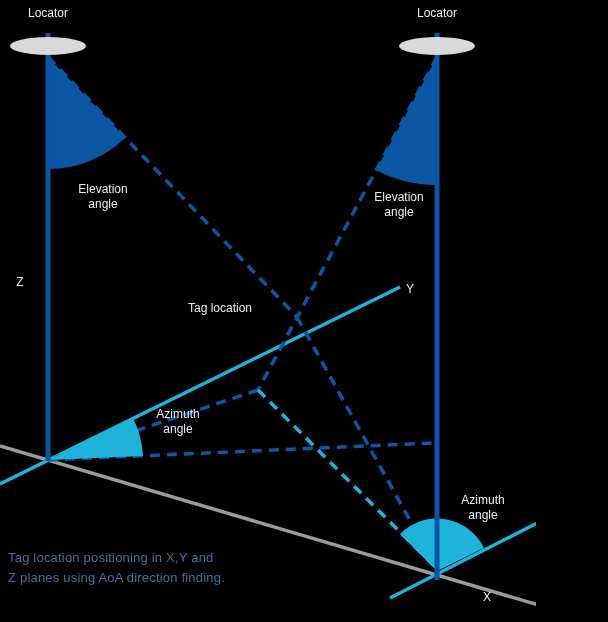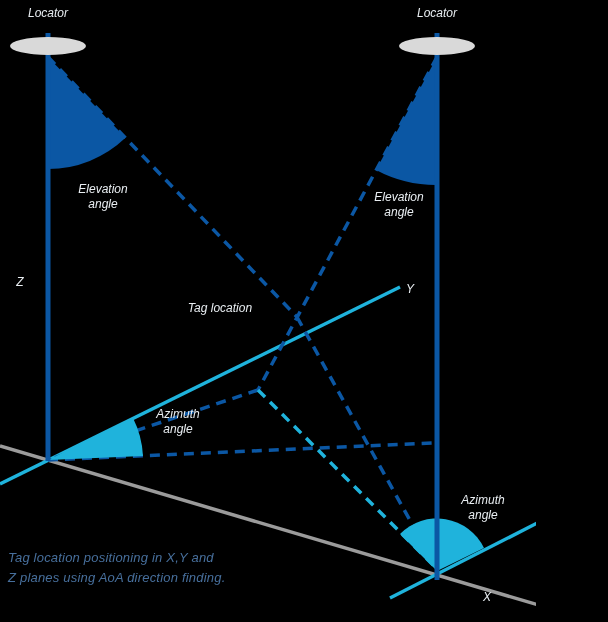--- a/index.html
+++ b/index.html
@@ -5,21 +5,20 @@
   html, body {
     margin: 0;
     padding: 0;
     background: #000000;
   }
   .stage {
     position: relative;
     width: 536px;
     height: 622px;
     overflow: hidden;
-    font-style: italic;
   }
   svg { display: block; }
   text {
     font-family: "Liberation Sans", sans-serif;
     font-size: 12px;
     fill: #e9eef2;
   }
   .mid { text-anchor: middle; }
   .caption {
     fill: #476f9c;

